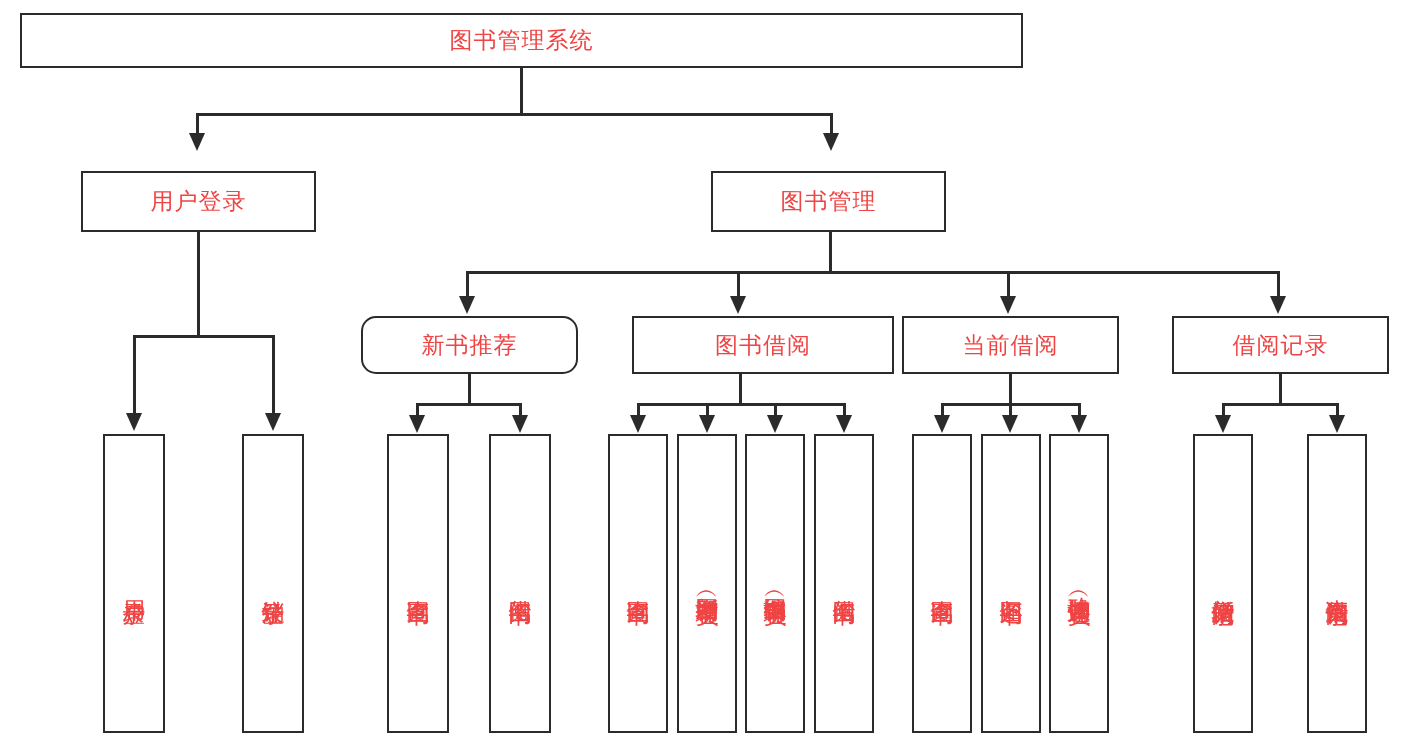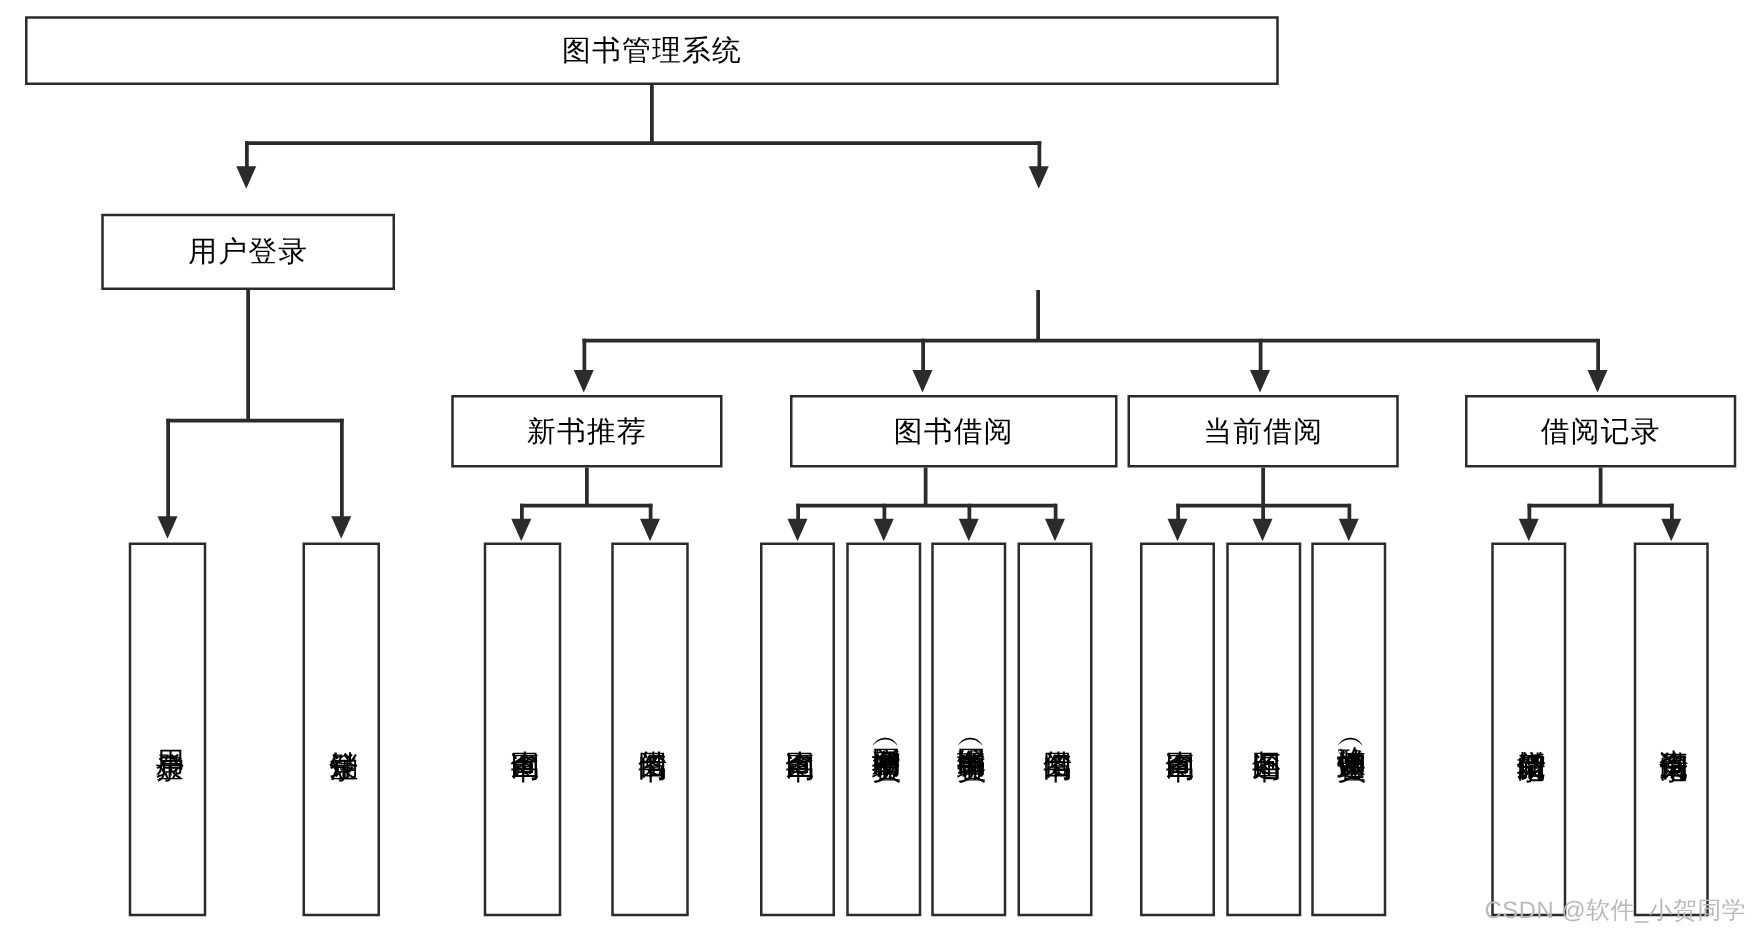--- a/index.html
+++ b/index.html
@@ -18,22 +18,21 @@
     overflow: hidden;
   }
   .node {
     position: absolute;
     box-sizing: border-box;
     border: 2.5px solid #2b2b2b;
     background: #ffffff;
     display: flex;
     align-items: center;
     justify-content: center;
-    color: #000000;
-    font-family: Liberation Mono, monospace;
+    color: #ef4444;
   }
   .node.h {
     font-size: 23px;
     letter-spacing: 1px;
   }
   .node.v {
     writing-mode: vertical-rl;
     text-orientation: upright;
     font-size: 23px;
     line-height: 1.18;
@@ -85,20 +84,23 @@
   <div class="edge hline" style="left:196px; top:113px; width:637px; height:2.5px;"></div>
 
   <div class="edge vline" style="left:196px; top:113px; width:2.5px; height:22px;"></div>
   <div class="arrow" style="left:189px; top:133px;"></div>
   <div class="edge vline" style="left:830px; top:113px; width:2.5px; height:22px;"></div>
   <div class="arrow" style="left:823px; top:133px;"></div>
 
   <div class="node h" style="left:81px; top:171px; width:235px; height:61px;">
     <span>用户登录</span>
   </div>
+  <div class="node h" style="left:711px; top:171px; width:235px; height:61px;">
+    <span>图书管理</span>
+  </div>
 
   <div class="edge vline" style="left:197px; top:232px; width:2.5px; height:105px;"></div>
   <div class="edge hline" style="left:133px; top:335px; width:142px; height:2.5px;"></div>
   <div class="edge vline" style="left:133px; top:335px; width:2.5px; height:80px;"></div>
   <div class="arrow" style="left:126px; top:413px;"></div>
   <div class="edge vline" style="left:272px; top:335px; width:2.5px; height:80px;"></div>
   <div class="arrow" style="left:265px; top:413px;"></div>
 
   <div class="node v" style="left:103px; top:434px; width:62px; height:299px;">
     <span class="vtext">用户登录</span>
@@ -112,21 +114,21 @@
 
   <div class="edge vline" style="left:466px; top:271px; width:2.5px; height:27px;"></div>
   <div class="arrow" style="left:459px; top:296px;"></div>
   <div class="edge vline" style="left:737px; top:271px; width:2.5px; height:27px;"></div>
   <div class="arrow" style="left:730px; top:296px;"></div>
   <div class="edge vline" style="left:1007px; top:271px; width:2.5px; height:27px;"></div>
   <div class="arrow" style="left:1000px; top:296px;"></div>
   <div class="edge vline" style="left:1277px; top:271px; width:2.5px; height:27px;"></div>
   <div class="arrow" style="left:1270px; top:296px;"></div>
 
-  <div class="node h" style="left:361px; top:316px; width:217px; height:58px;">
+  <div class="node h" style="left:361px; top:316px; width:217px; height:58px;border-radius:15px;">
     <span>新书推荐</span>
   </div>
   <div class="node h" style="left:632px; top:316px; width:262px; height:58px;">
     <span>图书借阅</span>
   </div>
   <div class="node h" style="left:1172px; top:316px; width:217px; height:58px;">
     <span>借阅记录</span>
   </div>
   <div class="node h" style="left:902px; top:316px; width:217px; height:58px;">
     <span>当前借阅</span>
@@ -196,15 +198,14 @@
   <div class="edge vline" style="left:1336px; top:403px; width:2.5px; height:14px;"></div>
   <div class="arrow" style="left:1329px; top:415px;"></div>
 
   <div class="node v" style="left:1193px; top:434px; width:60px; height:299px;">
     <span class="vtext">新增借阅记录</span>
   </div>
   <div class="node v" style="left:1307px; top:434px; width:60px; height:299px;">
     <span class="vtext">查询借阅记录</span>
   </div>
 
-  <div id="watermark">CSDN @软件_小贺同学</div>
 
 </div>
 
 </body></html>

